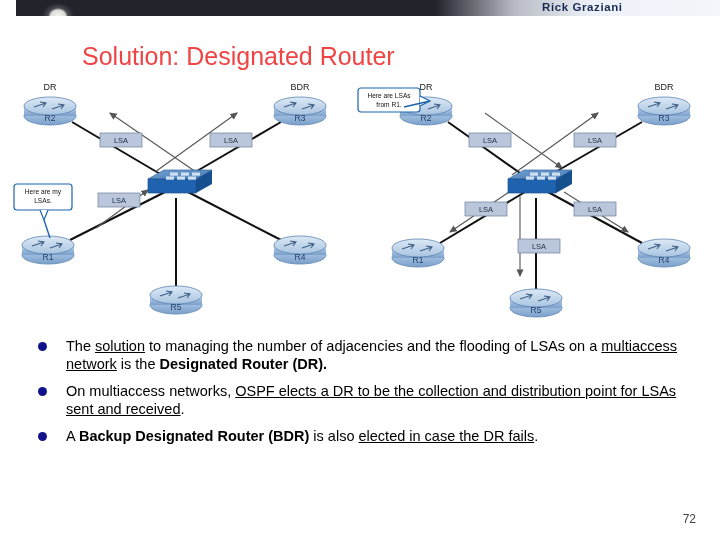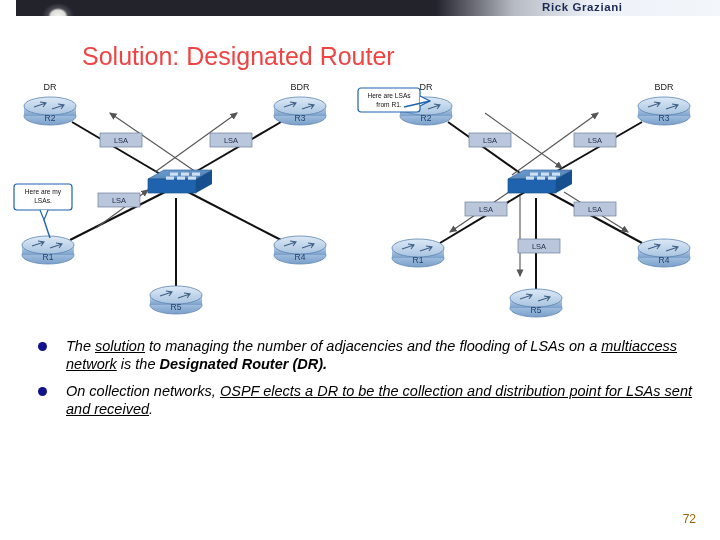--- a/index.html
+++ b/index.html
@@ -32,27 +32,27 @@
 
   
   .diagrams{position:absolute;left:0;top:80px;width:720px;height:250px;}
   svg.diagram{position:absolute;top:0;}
   svg.left{left:0;}
   svg.right{left:352px;}
 
   
   .bullets{position:absolute;left:34px;top:337px;width:660px;}
   .bullet{position:relative;padding-left:32px;margin-bottom:9px;
-    font-size:14.5px;line-height:18px;color:#000;font-style:italic;}
+    font-size:14.5px;line-height:18px;color:#000;}
   .bullet .dot{position:absolute;left:4px;top:5px;width:9px;height:9px;border-radius:50%;
     background:#11128c;}
   .u{text-decoration:underline;}
   .b{font-weight:bold;}
 
-  .page-num{position:absolute;right:24px;bottom:14px;font-size:12px;color:#a16207;}
+  .page-num{position:absolute;right:24px;bottom:14px;font-size:12px;color:#404040;}
 </style>
 </head>
 <body>
 
 <div class="banner">
   <div class="banner-photo"></div>
   <div class="banner-fade"></div>
   <div class="banner-name">
     <div>Rick Graziani</div>
     <div>Solution College</div>
@@ -296,16 +296,17 @@
       <polyline points="68,16 78,21 68,26" fill="#ffffff" stroke="#1f63ae" stroke-width="1.2"></polyline>
       <line x1="78" y1="21" x2="52" y2="27" stroke="#1f63ae" stroke-width="1.4"></line>
       <text x="37" y="18" font-size="6.6" fill="#111" text-anchor="middle" font-family="Liberation Sans, sans-serif">Here are LSAs</text>
       <text x="37" y="27" font-size="6.6" fill="#111" text-anchor="middle" font-family="Liberation Sans, sans-serif">from R1.</text>
     </g>
   </svg>
 </div>
 
 <div class="bullets" id="bullets">
     <div class="bullet"><span class="dot" style="background: rgb(17, 18, 140);"></span><span><span>The </span><span class="u">solution</span><span> to managing the number of adjacencies and the flooding of LSAs on a </span><span class="u">multiaccess network</span><span> is the </span><span class="b">Designated Router (DR).</span></span></div>
-    <div class="bullet"><span class="dot" style="background: rgb(17, 18, 140);"></span><span><span>On collection networks, </span><span class="u">OSPF elects a DR to be the collection and distribution point for LSAs sent and received</span><span>.</span></span></div>
+    <div class="bullet"><span class="dot" style="background: rgb(17, 18, 140);"></span><span><span>On multiaccess networks, </span><span class="u">OSPF elects a DR to be the collection and distribution point for LSAs sent and received</span><span>.</span></span></div>
+    <div class="bullet"><span class="dot" style="background: rgb(17, 18, 140);"></span><span><span>A </span><span class="b">Backup Designated Router (BDR)</span><span> is also </span><span class="u">elected in case the DR fails</span><span>.</span></span></div>
   </div>
 
 <div class="page-num">72</div>
 
 </body></html>

